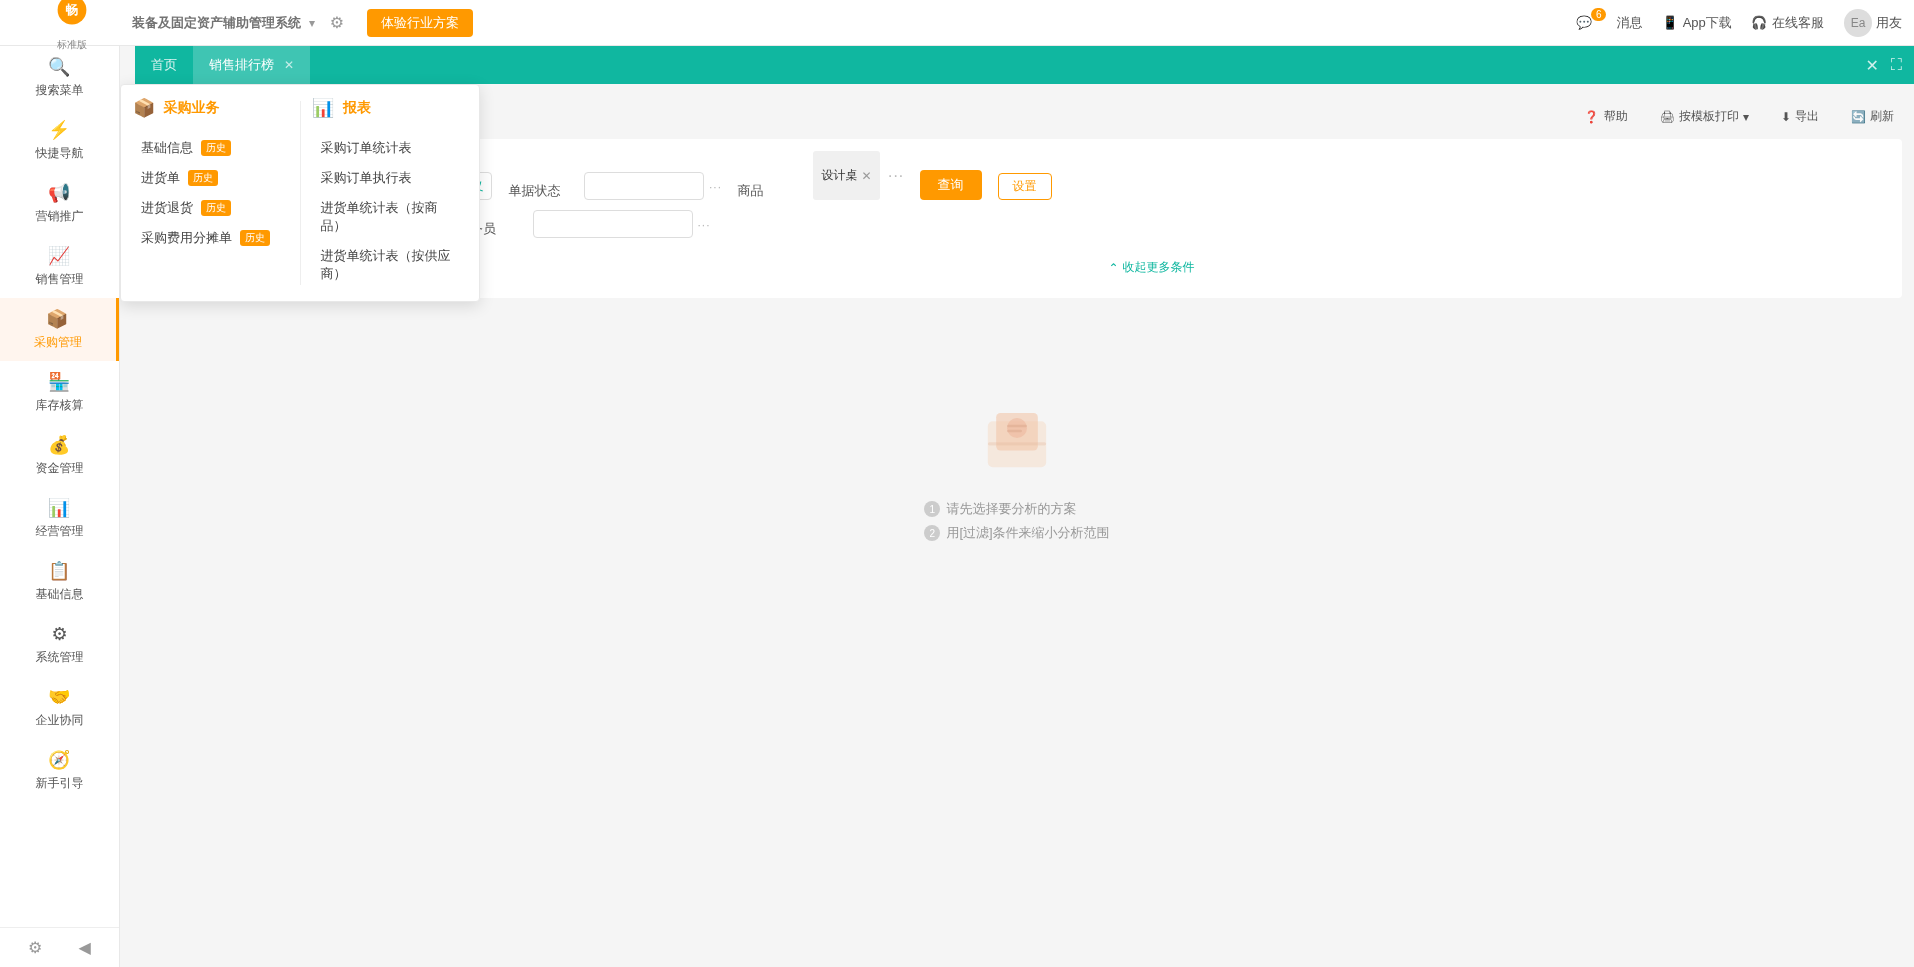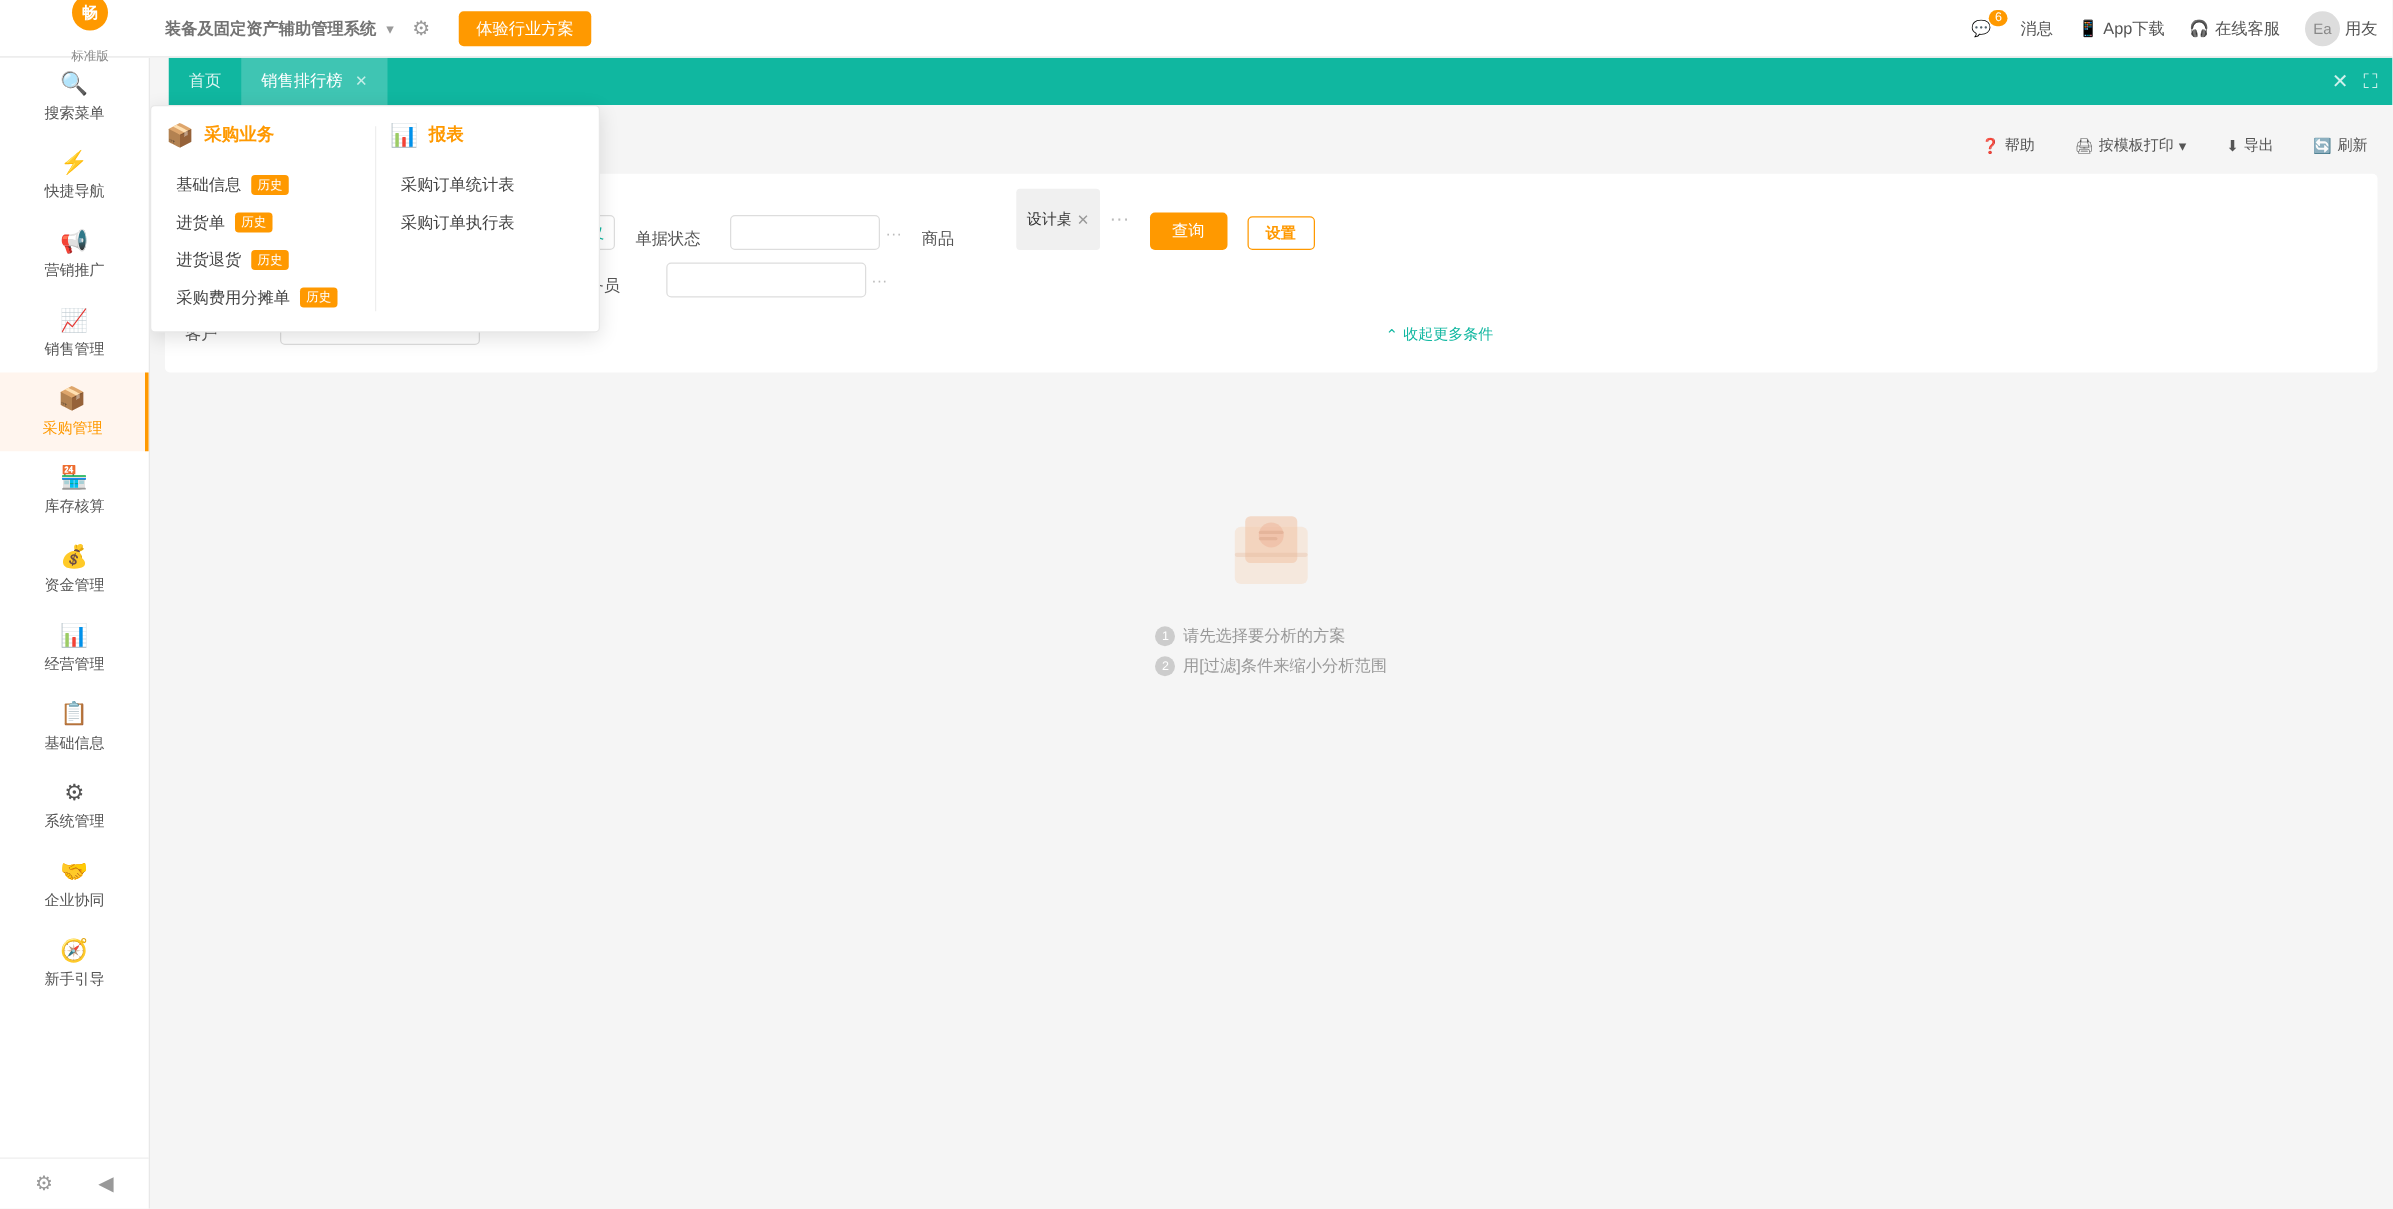--- a/index.html
+++ b/index.html
@@ -282,21 +282,20 @@
       height: 30px;
     }
     .btn-secondary {
       background: #fff;
       color: #f90;
       border: 1px solid #f90;
       border-radius: 4px;
       padding: 4px 14px;
       font-size: 12px;
       cursor: pointer;
-      font-weight: bold;
     }
     .collapse-btn {
       display: flex; align-items: center; gap: 4px;
       color: #10b7a0; cursor: pointer; font-size: 12px;
     }
 
     
     .empty-state {
       display: flex;
       flex-direction: column;
@@ -522,20 +521,26 @@
           <div class="dropdown-col-title">
             <span class="dropdown-col-title-icon">📊</span>
             <span>报表</span>
           </div>
           <div class="dropdown-item">
             <span>采购订单统计表</span>
           </div>
           <div class="dropdown-item">
             <span>采购订单执行表</span>
           </div>
+          <div class="dropdown-item">
+            <span>进货单统计表（按商品）</span>
+          </div>
+          <div class="dropdown-item">
+            <span>进货单统计表（按供应商）</span>
+          </div>
         </div>
       </div>
     </div>
 
     <div class="page-content">
 
       <div class="toolbar-row" style="justify-content:flex-end; margin-bottom:6px;">
         <div class="toolbar-btn">
           <span>❓</span>
           <span>帮助</span>

